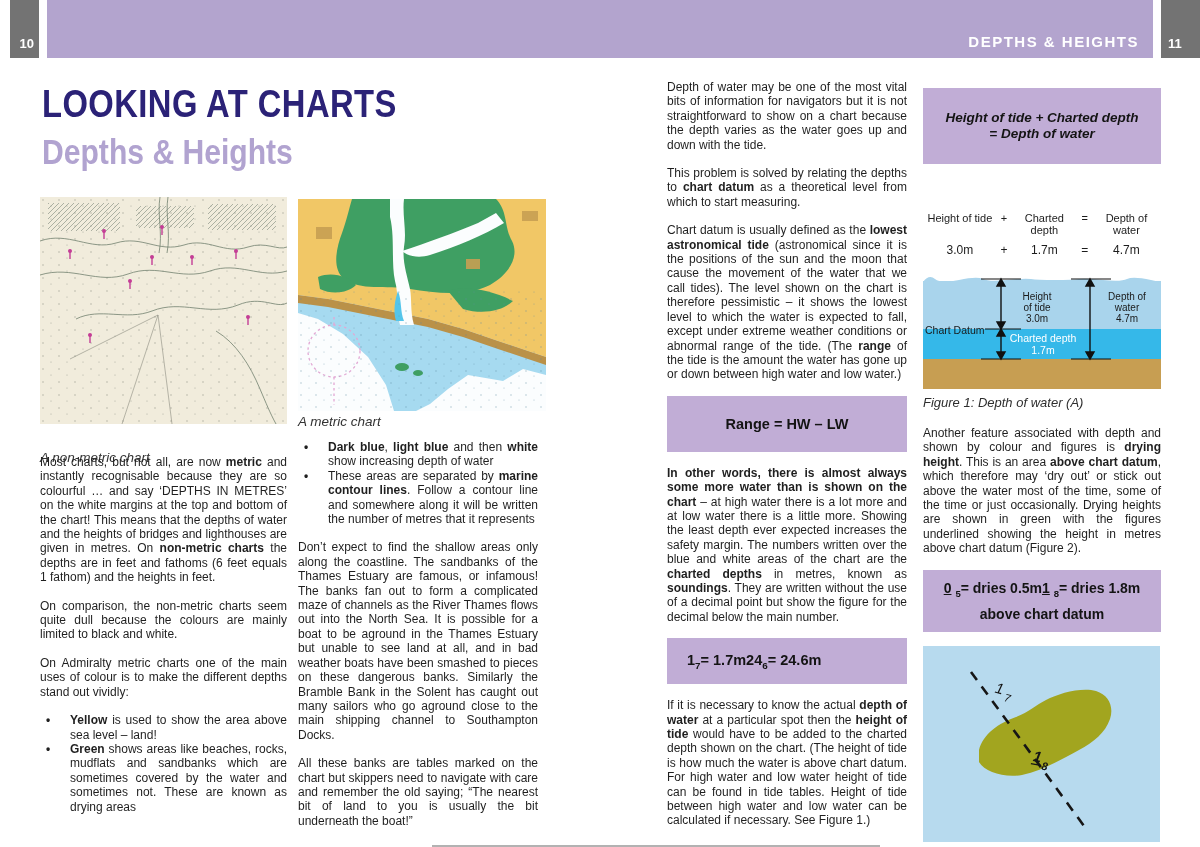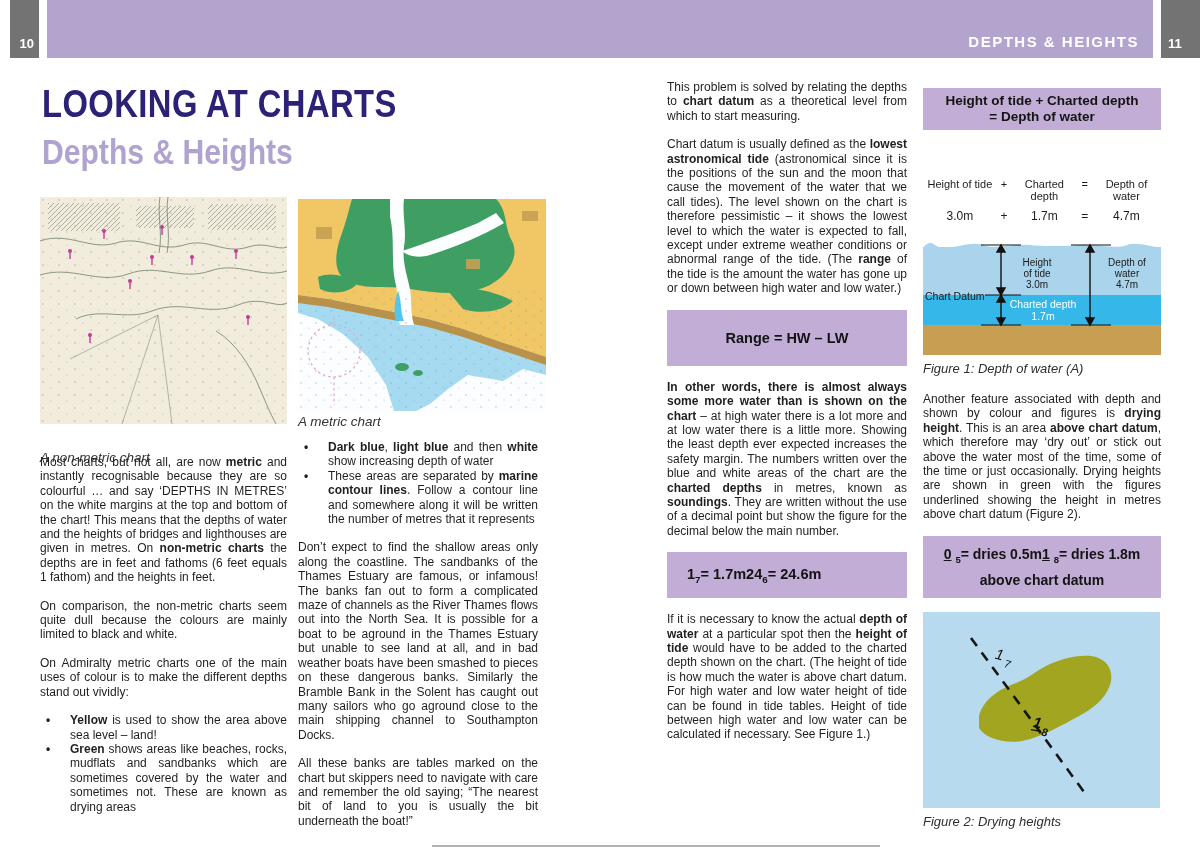--- a/index.html
+++ b/index.html
@@ -34,21 +34,21 @@
   .bullet .btxt{flex:1;text-align:justify;}
   
   .img-caption{position:absolute;font-size:13.5px;font-style:italic;color:#333;}
   .fig-caption{font-size:13px;font-style:italic;color:#2e2e2e;margin-top:6px;}
   
   .pbox{background:#c1add6;color:#141414;box-sizing:border-box;}
   .range-box{height:56px;display:flex;align-items:center;justify-content:center;
              font-weight:bold;font-size:14.5px;margin:12px 0 14px 0;}
   .soundings-box{height:46px;display:flex;align-items:center;justify-content:flex-start;
                  padding:0 20px;font-weight:bold;font-size:14.5px;margin:8px 0 14px 0;}
-  .formula-box{padding:5px 6px;text-align:center;font-weight:bold;font-size:13.5px;line-height:16px;}
+  .formula-box{padding:22px 6px;text-align:center;font-weight:bold;font-size:13.5px;line-height:16px;font-style:italic;}
   .drying-box{padding:10px 14px;font-weight:bold;font-size:14px;margin-top:12px;}
   .drying-row{display:flex;justify-content:center;}
   .drying-center{text-align:center;margin-top:7px;}
   
   .eq{display:grid;grid-template-columns:31% 6% 28% 6% 29%;row-gap:7px;text-align:center;
       color:#1c1c1c;margin:48px 0 10px 0;}
   .eq .t{font-size:11px;} .eq .v{font-size:12px;}
   
   .chart-img{position:absolute;display:block;}
   .figsvg{display:block;margin-top:10px;}
@@ -184,20 +184,21 @@
       </div>
       <div class="bullet">
         <span class="btxt"><span>These areas are separated by </span><span class="b">marine contour lines</span><span>. Follow a contour line and somewhere along it will be written the number of metres that it represents</span></span>
       </div>
     </div>
     <p class="para"><span>Don’t expect to find the shallow areas only along the coastline. The sandbanks of the Thames Estuary are famous, or infamous! The banks fan out to form a complicated maze of channels as the River Thames flows out into the North Sea. It is possible for a boat to be aground in the Thames Estuary but unable to see land at all, and in bad weather boats have been smashed to pieces on these dangerous banks. Similarly the Bramble Bank in the Solent has caught out many sailors who go aground close to the main shipping channel to Southampton Docks.</span></p>
     <p class="para"><span>All these banks are tables marked on the chart but skippers need to navigate with care and remember the old saying; “The nearest bit of land to you is usually the bit underneath the boat!”</span></p>
   </div>
 
   <div class="col col-3">
+    <p class="para"><span>Depth of water may be one of the most vital bits of information for navigators but it is not straightforward to show on a chart because the depth varies as the water goes up and down with the tide.</span></p>
     <p class="para"><span>This problem is solved by relating the depths to </span><span class="b">chart datum</span><span> as a theoretical level from which to start measuring.</span></p>
     <p class="para"><span>Chart datum is usually defined as the </span><span class="b">lowest astronomical tide</span><span> (astronomical since it is the positions of the sun and the moon that cause the movement of the water that we call tides). The level shown on the chart is therefore pessimistic – it shows the lowest level to which the water is expected to fall, except under extreme weather conditions or abnormal range of the tide. (The </span><span class="b">range</span><span> of the tide is the amount the water has gone up or down between high water and low water.)</span></p>
     <div class="pbox range-box">
       <span>Range = HW – LW</span>
     </div>
     <p class="para"><span class="b">In other words, there is almost always some more water than is shown on the chart</span><span> – at high water there is a lot more and at low water there is a little more. Showing the least depth ever expected increases the safety margin. The numbers written over the blue and white areas of the chart are the </span><span class="b">charted depths</span><span> in metres, known as </span><span class="b">soundings</span><span>. They are written without the use of a decimal point but show the figure for the decimal below the main number.</span></p>
     <div class="pbox soundings-box">
       <span><span class="b">1</span><span class="b sub">7</span><span class="b">= 1.7m</span></span>
       <span><span class="b">24</span><span class="b sub">6</span><span class="b">= 24.6m</span></span>
     </div>

